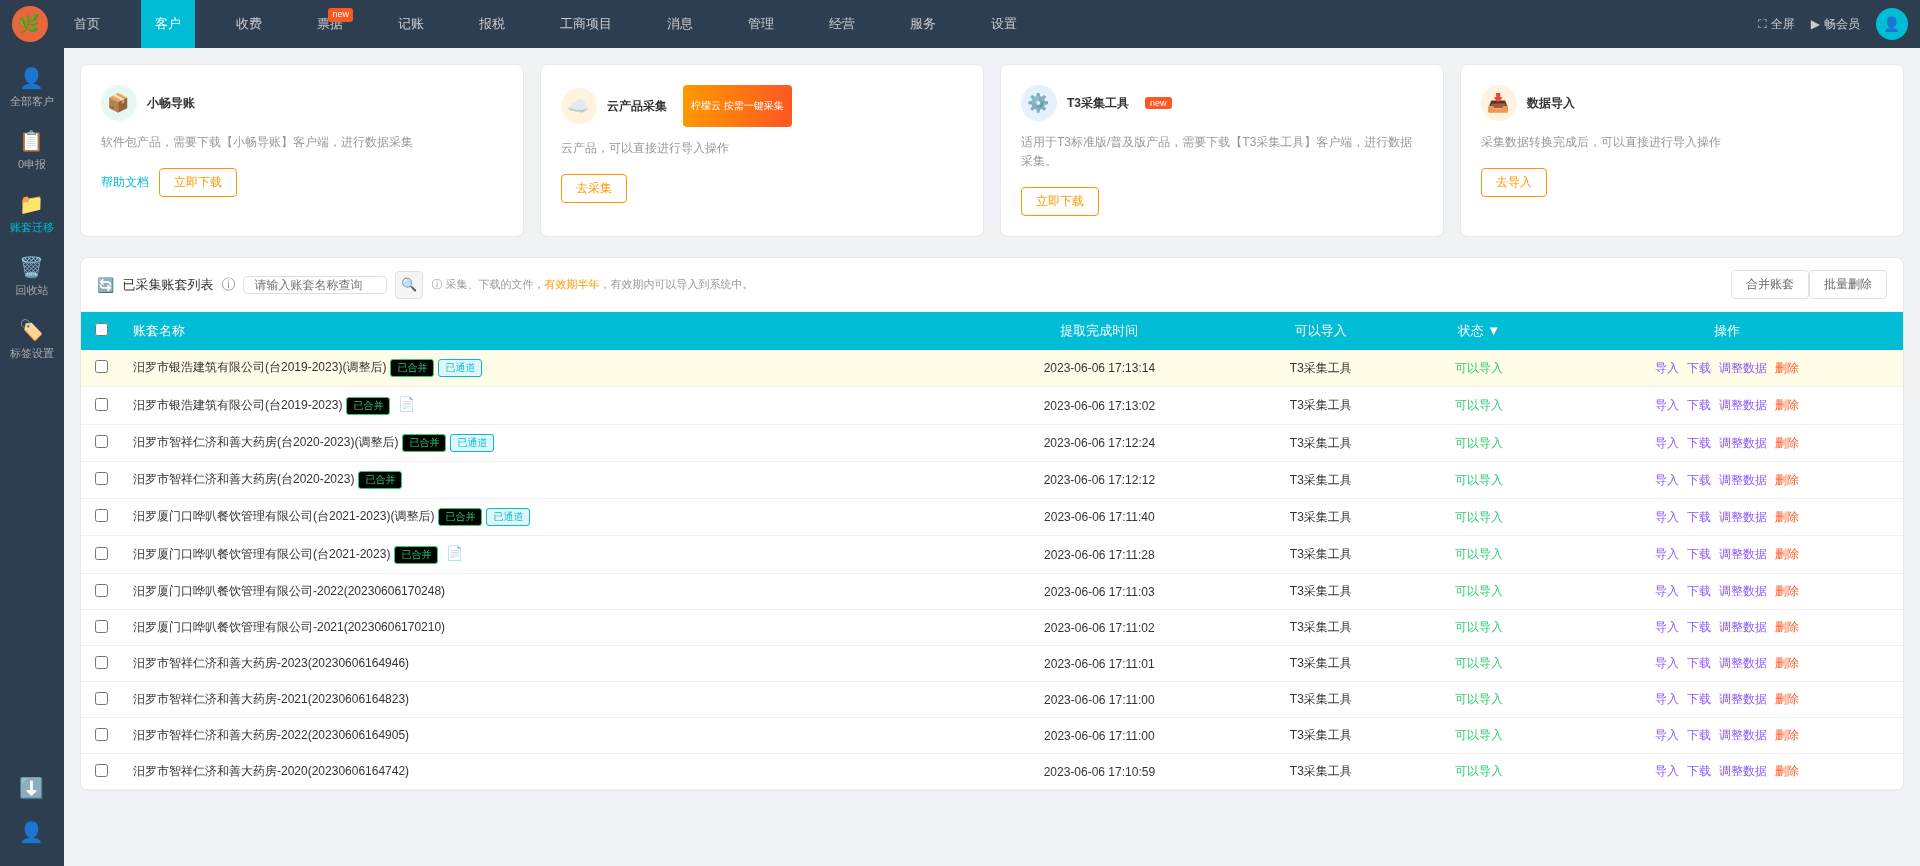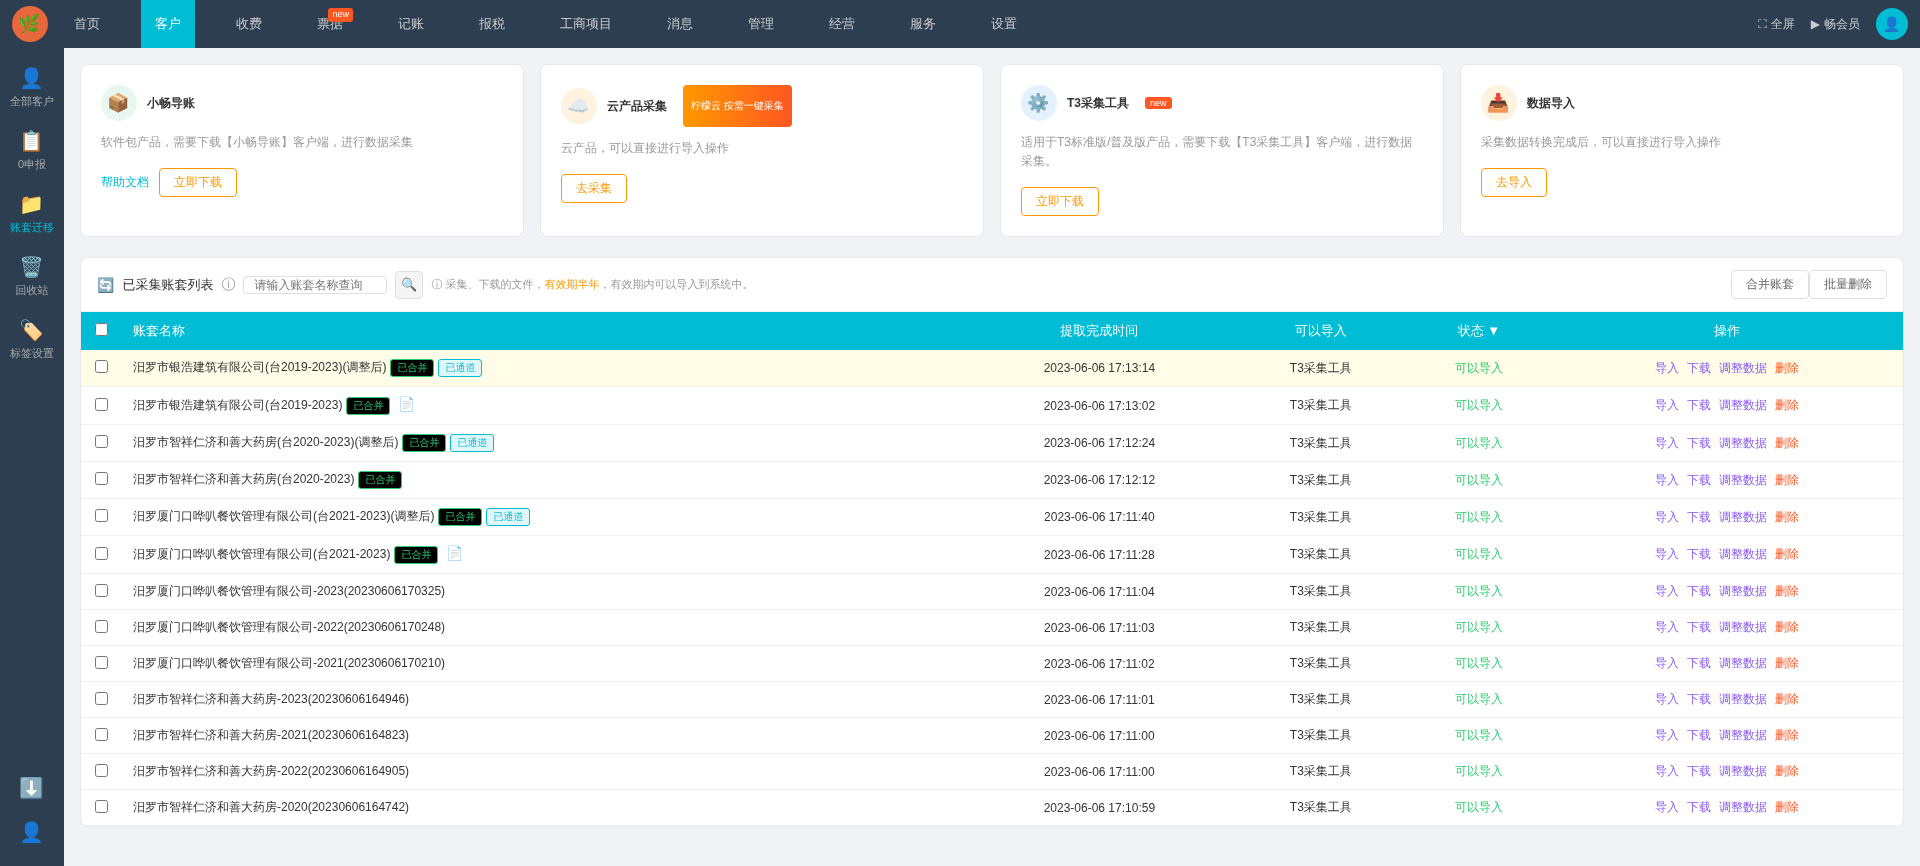--- a/index.html
+++ b/index.html
@@ -488,28 +488,20 @@
             <tr>
               <td class="checkbox-cell"><input type="checkbox" style=""></td>
               <td>汨罗厦门口哗叭餐饮管理有限公司(台2021-2023)<span class="tag-badge tag-green">已合并</span><span class="file-icon"> 📄</span></td>
               <td>2023-06-06 17:11:28</td>
               <td>T3采集工具</td>
               <td class="status-ok">可以导入</td>
               <td><span class="action-link">导入</span><span class="action-link">下载</span><span class="action-link">调整数据</span><span class="action-link danger">删除</span></td>
             </tr>
             <tr>
               <td class="checkbox-cell"><input type="checkbox" style=""></td>
-              <td>汨罗厦门口哗叭餐饮管理有限公司-2023(20230606170325)</td>
-              <td>2023-06-06 17:11:04</td>
-              <td>T3采集工具</td>
-              <td class="status-ok">可以导入</td>
-              <td><span class="action-link">导入</span><span class="action-link">下载</span><span class="action-link">调整数据</span><span class="action-link danger">删除</span></td>
-            </tr>
-            <tr>
-              <td class="checkbox-cell"><input type="checkbox" style=""></td>
               <td>汨罗厦门口哗叭餐饮管理有限公司-2022(20230606170248)</td>
               <td>2023-06-06 17:11:03</td>
               <td>T3采集工具</td>
               <td class="status-ok">可以导入</td>
               <td><span class="action-link">导入</span><span class="action-link">下载</span><span class="action-link">调整数据</span><span class="action-link danger">删除</span></td>
             </tr>
             <tr>
               <td class="checkbox-cell"><input type="checkbox" style=""></td>
               <td>汨罗厦门口哗叭餐饮管理有限公司-2021(20230606170210)</td>
               <td>2023-06-06 17:11:02</td>

